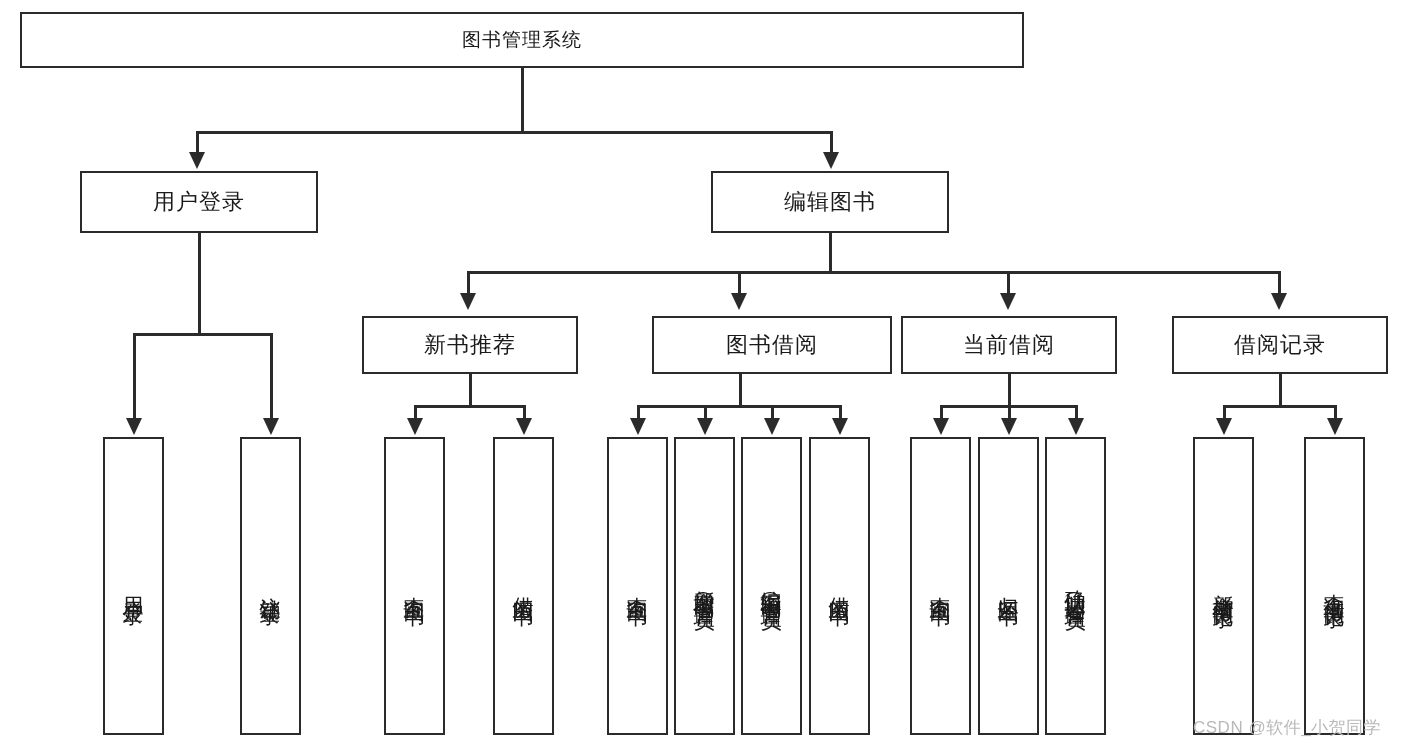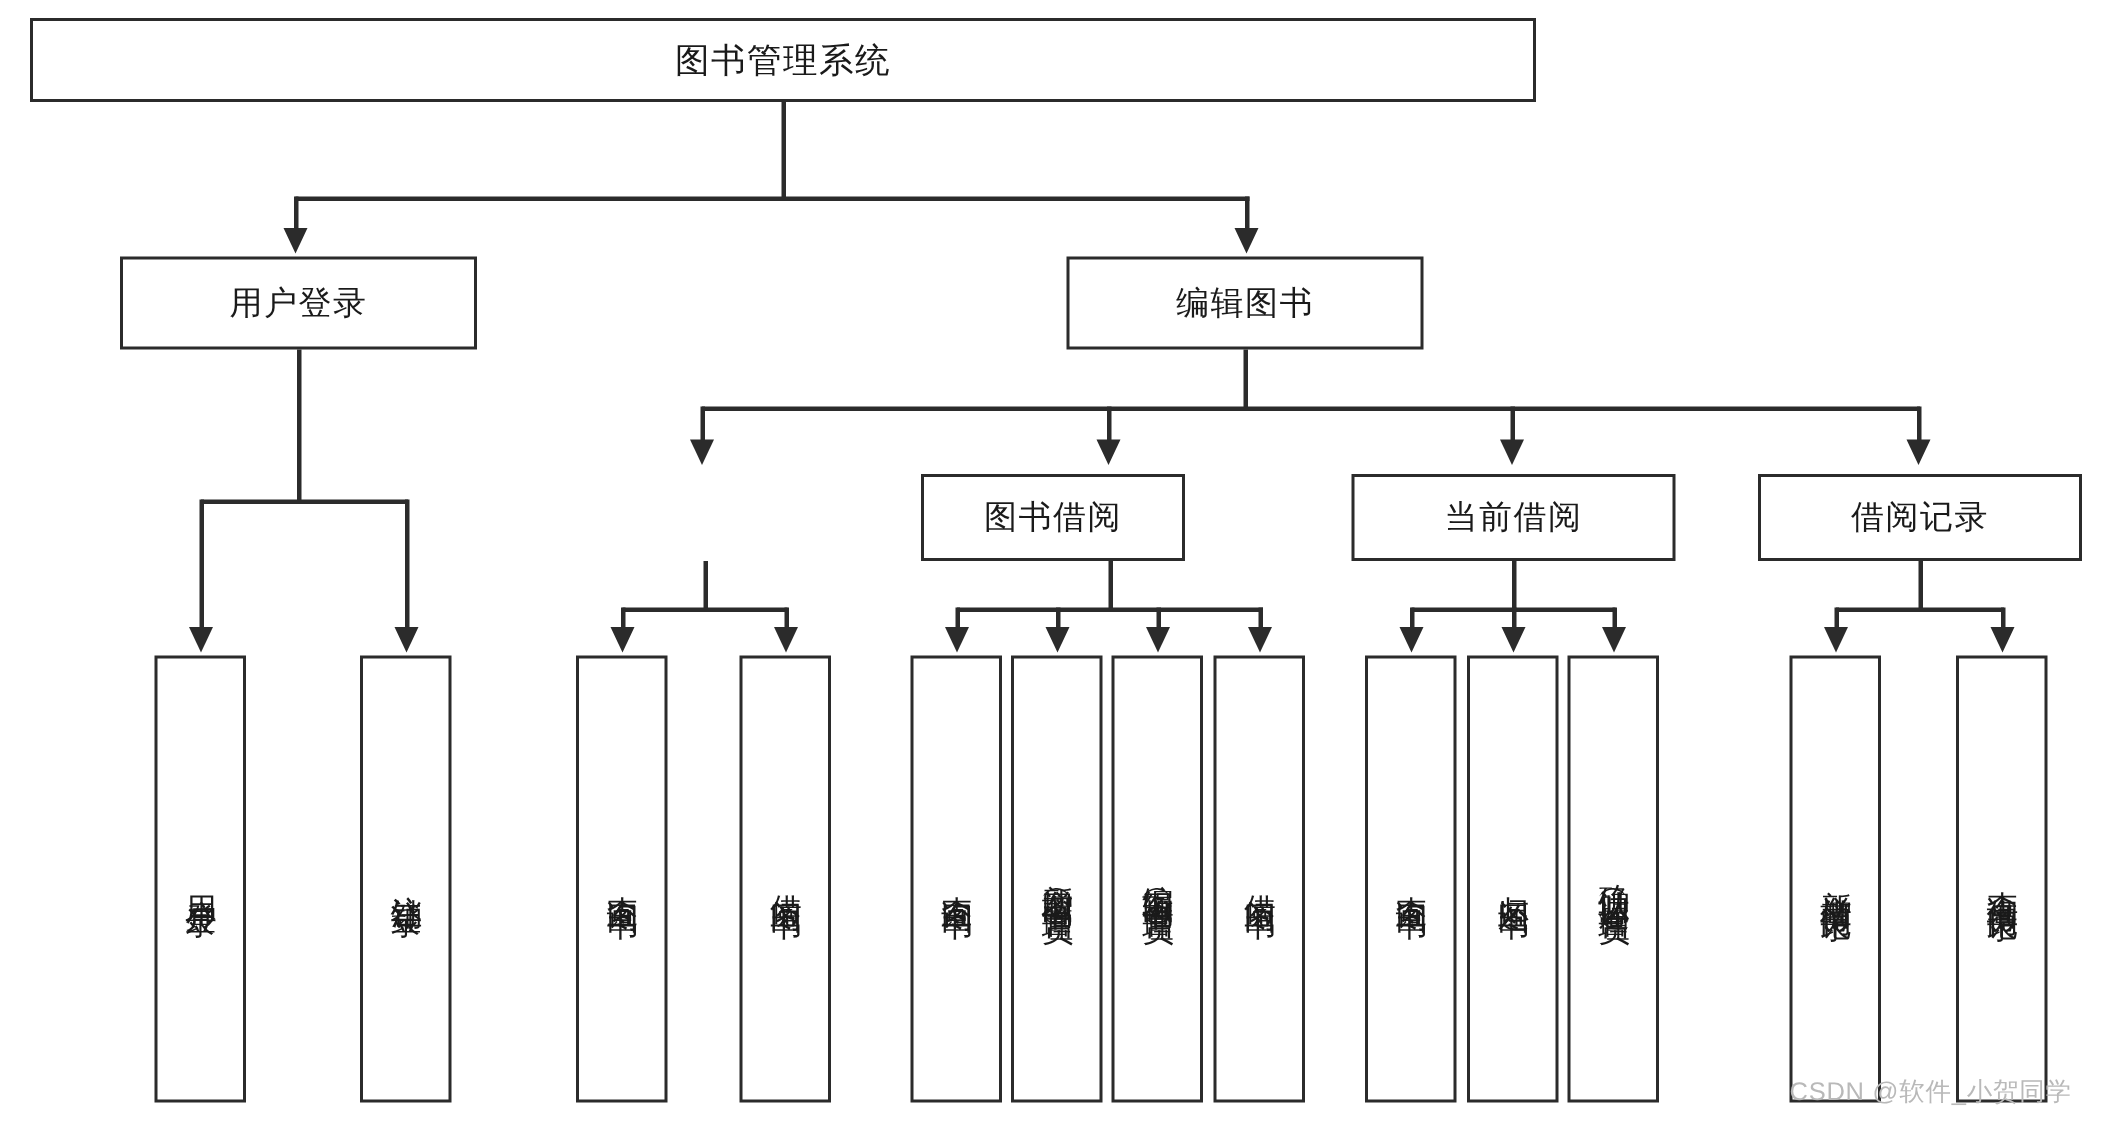--- a/index.html
+++ b/index.html
@@ -36,21 +36,21 @@
   }
   .node.vert .vtext {
     writing-mode: vertical-rl;
     text-orientation: upright;
     letter-spacing: 3px;
     line-height: 1;
     white-space: nowrap;
     display: block;
   }
   .node.root {
-    font-size: 23px;
+    font-size: 19px;
   }
   .conn {
     position: absolute;
     background: #2b2b2b;
   }
   .conn.h { height: 2.5px; }
   .conn.v { width: 2.5px; }
   .arrow {
     position: absolute;
     width: 0;
@@ -103,21 +103,24 @@
   <div class="conn h" style="left:468px; top:271px; width:812px;"></div>
   <div class="conn v" style="left:467px; top:271px; height:23px;"></div>
   <div class="arrow" style="left:460px; top:293px;"></div>
   <div class="conn v" style="left:738px; top:271px; height:23px;"></div>
   <div class="arrow" style="left:731px; top:293px;"></div>
   <div class="conn v" style="left:1007px; top:271px; height:23px;"></div>
   <div class="arrow" style="left:1000px; top:293px;"></div>
   <div class="conn v" style="left:1278px; top:271px; height:23px;"></div>
   <div class="arrow" style="left:1271px; top:293px;"></div>
 
-  <div class="node horiz" style="left:614px; top:316px; width:176px; height:58px;">
+  <div class="node horiz" style="left:362px; top:316px; width:216px; height:58px;">
+    <span>新书推荐</span>
+  </div>
+  <div class="node horiz" style="left:652px; top:316px; width:240px; height:58px;">
     <span>图书借阅</span>
   </div>
   <div class="node horiz" style="left:1172px; top:316px; width:216px; height:58px;">
     <span>借阅记录</span>
   </div>
   <div class="node horiz" style="left:901px; top:316px; width:216px; height:58px;">
     <span>当前借阅</span>
   </div>
 
   <div class="conn v" style="left:469px; top:374px; height:32px;"></div>

